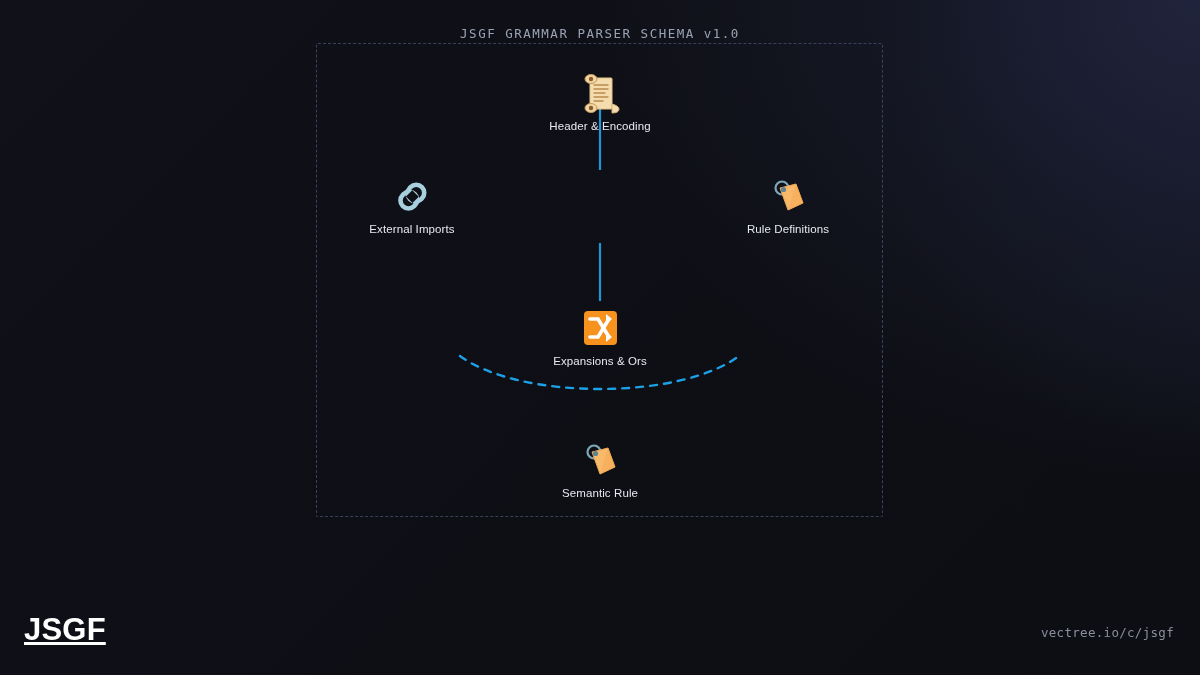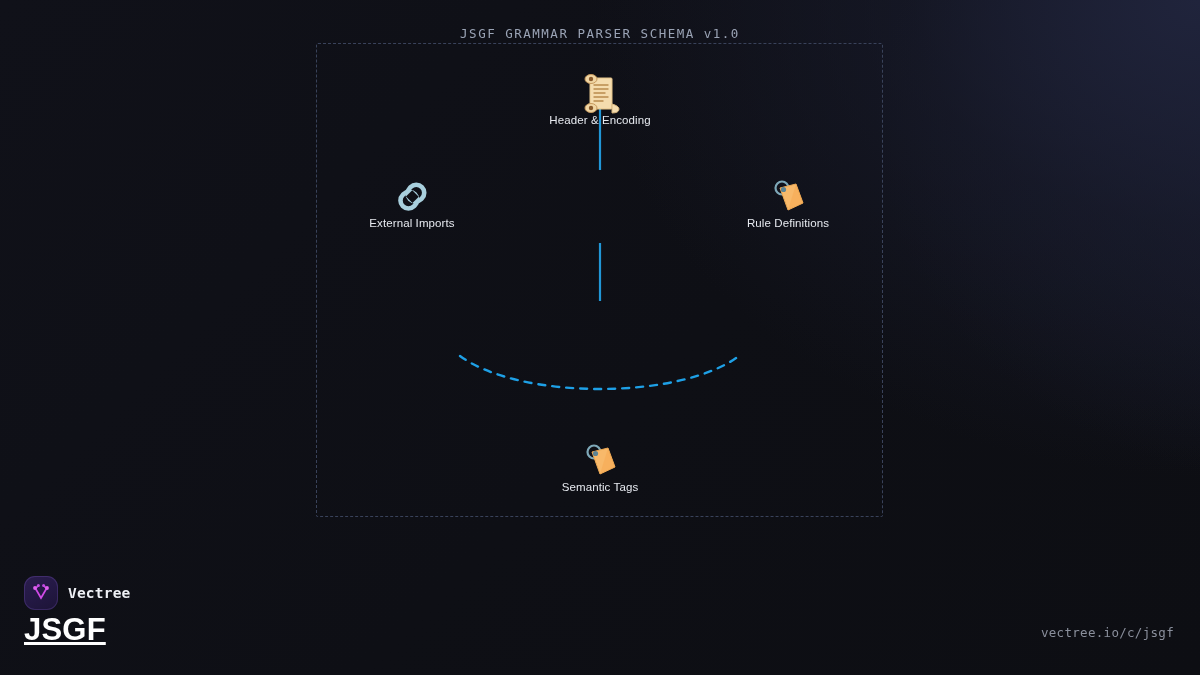--- a/index.html
+++ b/index.html
@@ -71,20 +71,21 @@
   .node .glyph {
     font-size: 40px;
     line-height: 46px;
     height: 46px;
     display: block;
     font-family: "DejaVu Sans", sans-serif;
   }
   .node .glyph svg { display: inline-block; vertical-align: middle; }
   .node .label {
     display: block;
+    margin-top: 6px;
     font-size: 11.5px;
     color: #e6e9ef;
     font-family: "Liberation Sans", sans-serif;
     letter-spacing: 0.1px;
     white-space: nowrap;
   }
 
   #node-0 { left: 600px; top: 68px; }
   #node-1 { left: 412px; top: 171px; }
   #node-2 { left: 788px; top: 171px; }
@@ -197,47 +198,45 @@
         <g transform="rotate(-45 22 23)">
           <rect x="9" y="15" width="17" height="16" rx="8" fill="none" stroke="#a8cfdd" stroke-width="4.6"></rect>
           <rect x="19" y="15" width="17" height="16" rx="8" fill="none" stroke="#a8cfdd" stroke-width="4.6"></rect>
           <rect x="18" y="18.4" width="9" height="9.2" fill="#0f1016"></rect>
         </g>
       </svg>
     </span>
     <span class="label">External Imports</span>
   </div>
 
+  <div class="node" id="node-3">
+    <span class="glyph">
+      <svg width="44" height="46" viewBox="0 0 44 46">
+        <rect x="6" y="5" width="33" height="34" rx="4" fill="#f7921e"></rect>
+        <g stroke="#ffffff" stroke-width="3.6" fill="none" stroke-linecap="round">
+          <path d="M 12,13 L 20,13 L 31,31"></path>
+          <path d="M 12,31 L 20,31 L 31,13"></path>
+        </g>
+        <polygon points="28,8 34,13 28,18" fill="#ffffff"></polygon>
+        <polygon points="28,26 34,31 28,36" fill="#ffffff"></polygon>
+      </svg>
+    </span>
+    <span class="label">Expansions &amp; Ors</span>
+  </div>
 
   <div class="node" id="node-4">
     <span class="glyph">
       <svg width="44" height="46" viewBox="0 0 44 46">
         <circle cx="16" cy="14" r="6.5" fill="none" stroke="#7ea8b8" stroke-width="2.2"></circle>
         <path d="M 14,14 L 30,10 L 37,29 L 22,36 Z" fill="#f8b96a"></path>
         <path d="M 14,14 L 30,10 L 37,29 L 22,36 Z" fill="none" stroke="#eda954" stroke-width="1"></path>
         <path d="M 30,10 L 37,29 L 22,36 Z" fill="#f5aa52" opacity="0.55"></path>
         <circle cx="17.5" cy="15.5" r="2.6" fill="#5d8494"></circle>
       </svg>
     </span>
-    <span class="label">Semantic Tags</span>
-  </div>
-
-  <div class="brand">
-    <span class="brand-mark">
-      <svg width="22" height="22" viewBox="0 0 22 22">
-        <g stroke="#d14ae8" stroke-width="1.7" fill="none" stroke-linecap="round">
-          <path d="M 5.5,6.5 L 11,16 L 16.5,6.5"></path>
-          <path d="M 5.5,6.5 L 8,4"></path>
-          <path d="M 16.5,6.5 L 14,4"></path>
-        </g>
-        <circle cx="5" cy="6" r="1.9" fill="#e060f0"></circle>
-        <circle cx="17" cy="6" r="1.9" fill="#e060f0"></circle>
-        <circle cx="8.4" cy="3.6" r="1.5" fill="#c04ae0"></circle>
-        <circle cx="13.6" cy="3.6" r="1.5" fill="#c04ae0"></circle>
-      </svg>
-    </span>
-    <span class="brand-name">Vectree</span>
-  </div>
+    <span class="label">Semantic Rule</span>
+  </div>
+
 
   <div class="page-title">JSGF</div>
   <div class="footer-url">vectree.io/c/jsgf</div>
 
 </div>
 
 </body></html>

